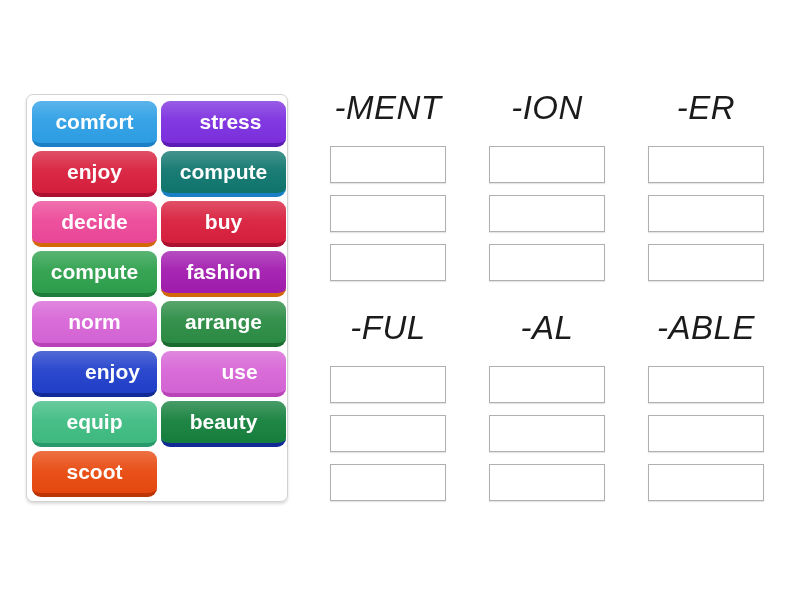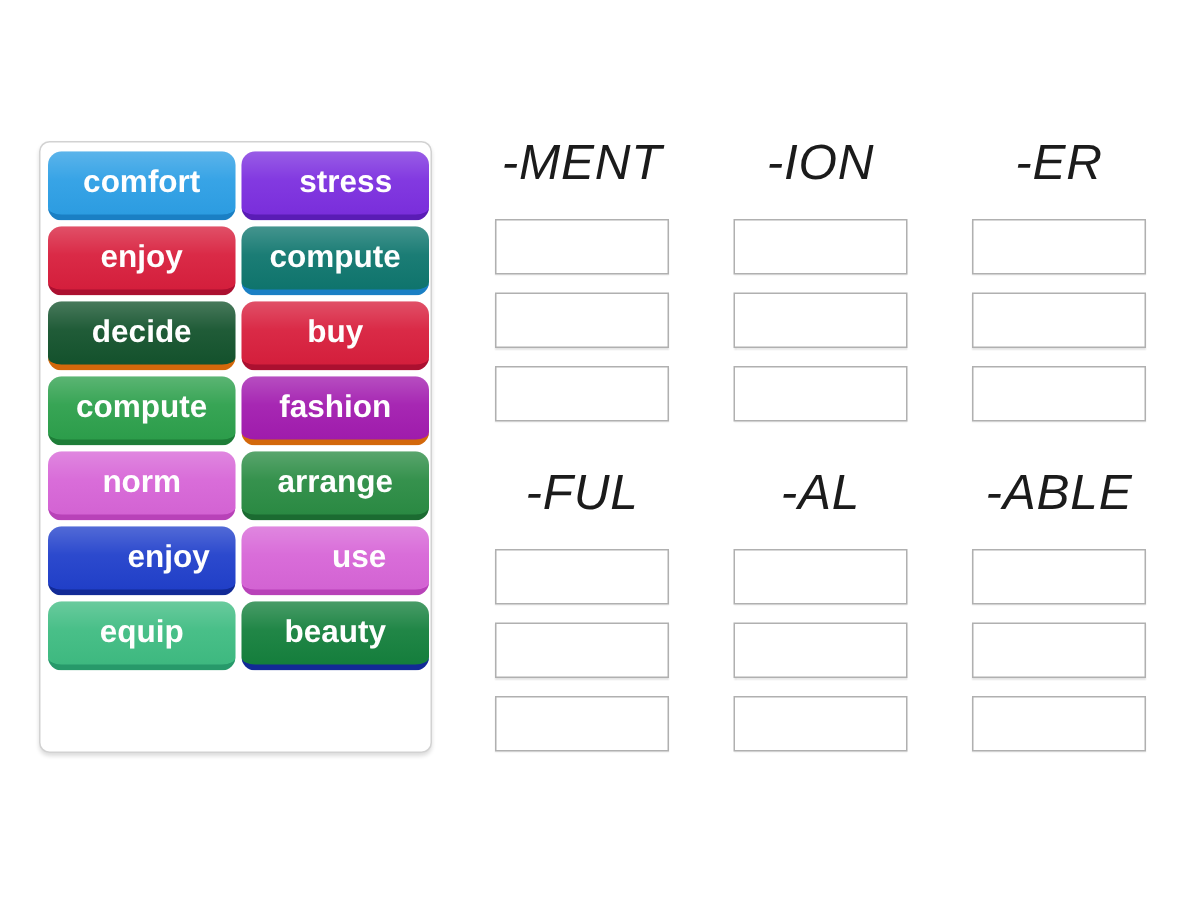--- a/index.html
+++ b/index.html
@@ -96,30 +96,31 @@
 <body>
 
 <div class="stage">
 
   <div class="word-bank">
     <div class="tiles-grid">
       <div class="tile" style="background: rgb(45, 159, 229); border-bottom-color: rgb(26, 127, 196);">comfort</div>
       <div class="tile" style="background: rgb(124, 47, 223); border-bottom-color: rgb(90, 28, 181); padding-left: 14px;">stress</div>
       <div class="tile" style="background: rgb(216, 31, 61); border-bottom-color: rgb(171, 16, 48);">enjoy</div>
       <div class="tile" style="background: #0f766e; border-bottom-color: rgb(26, 127, 196);">compute</div>
-      <div class="tile" style="background: #14532d; border-bottom-color: rgb(211, 104, 11);">decide</div>
+      <div class="tile" style="background: #ec4899; border-bottom-color: rgb(211, 104, 11);">decide</div>
       <div class="tile" style="background: rgb(216, 31, 61); border-bottom-color: rgb(171, 16, 48);">buy</div>
       <div class="tile" style="background: rgb(45, 160, 76); border-bottom-color: rgb(30, 125, 56);">compute</div>
       <div class="tile" style="background: #a21caf; border-bottom-color: rgb(211, 104, 11);">fashion</div>
       <div class="tile" style="background: rgb(215, 101, 215); border-bottom-color: rgb(184, 66, 184);">norm</div>
       <div class="tile" style="background: rgb(43, 140, 68); border-bottom-color: rgb(27, 107, 49);">arrange</div>
       <div class="tile" style="background: rgb(33, 64, 203); border-bottom-color: rgb(18, 42, 150); padding-left: 36px;">enjoy</div>
       <div class="tile" style="background: rgb(215, 101, 215); border-bottom-color: rgb(184, 66, 184); padding-left: 32px;">use</div>
       <div class="tile" style="background: rgb(63, 188, 130); border-bottom-color: rgb(39, 153, 106);">equip</div>
       <div class="tile" style="background: #15803d; border-bottom-color: rgb(18, 42, 150);">beauty</div>
+      <div class="tile" style="background: rgb(232, 73, 15); border-bottom-color: rgb(189, 52, 6);">scoot</div>
     </div>
   </div>
 
   <div class="cat-row cat-row-1">
     <div class="cat-group">
       <div class="cat-header">-MENT</div>
       <div class="slot"></div>
       <div class="slot"></div>
       <div class="slot"></div>
     </div>

